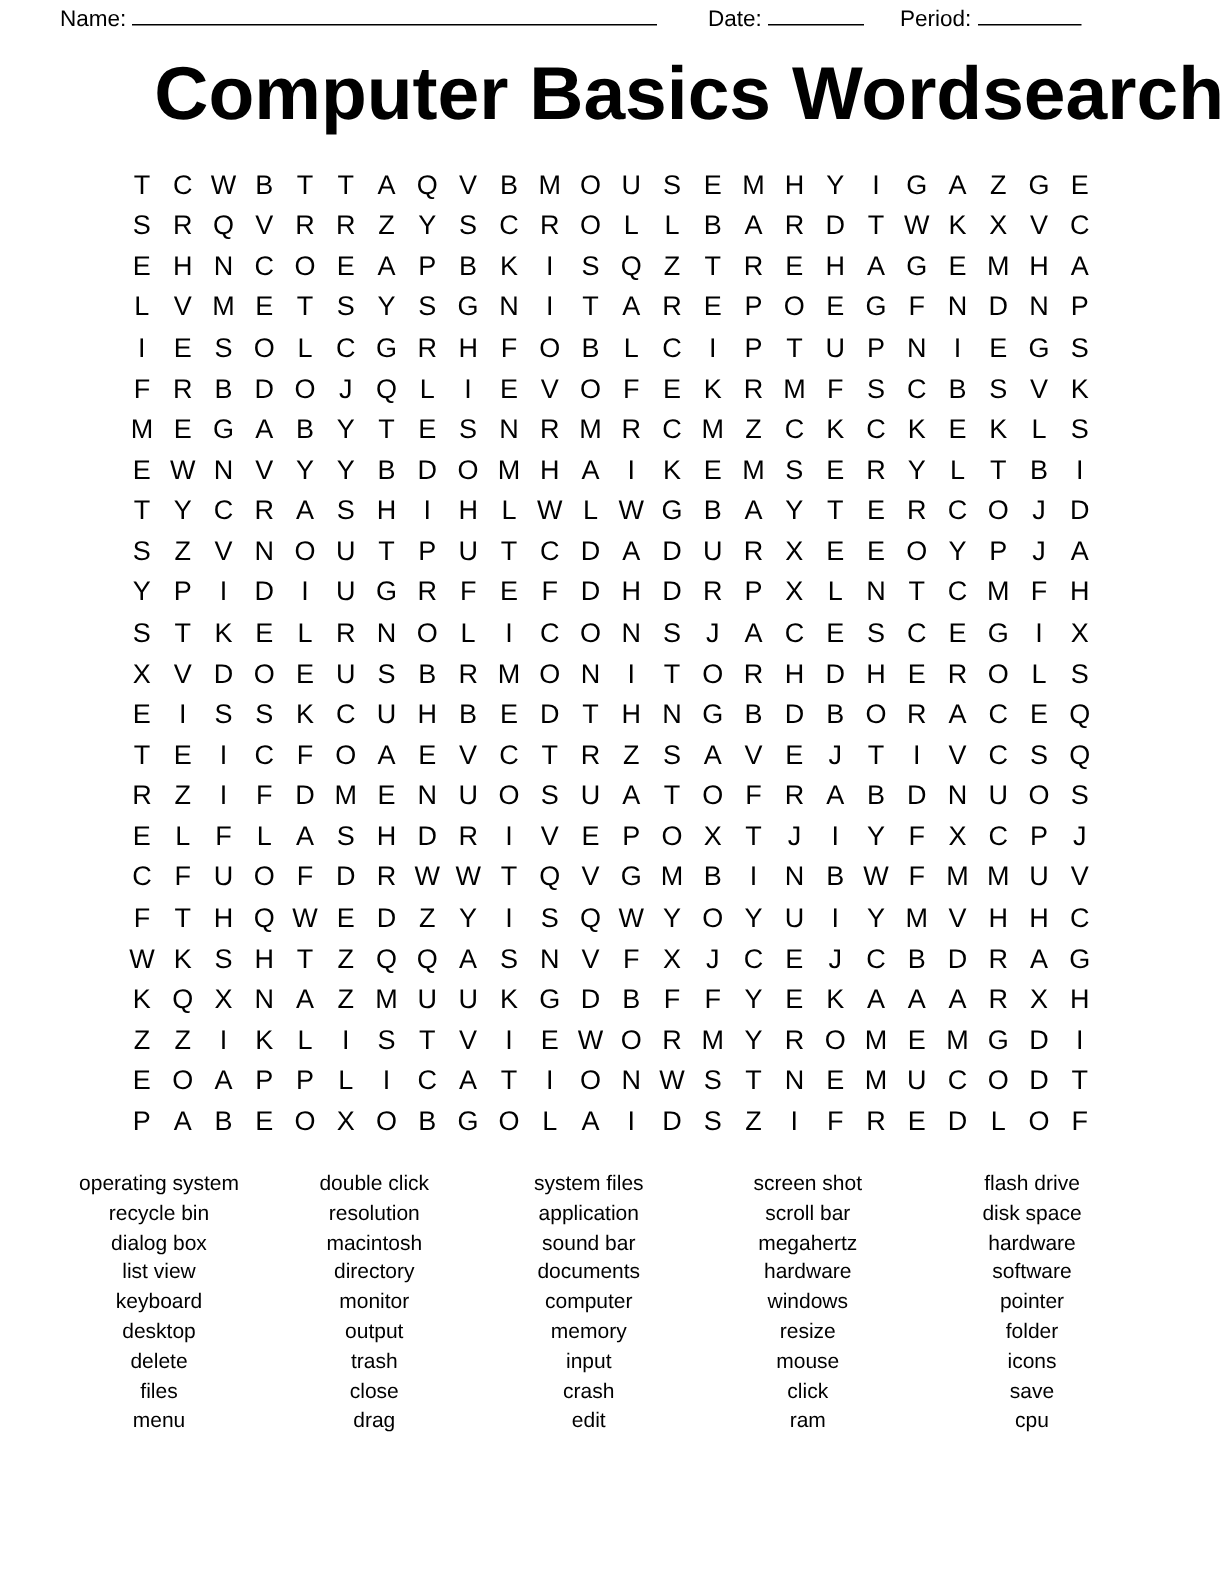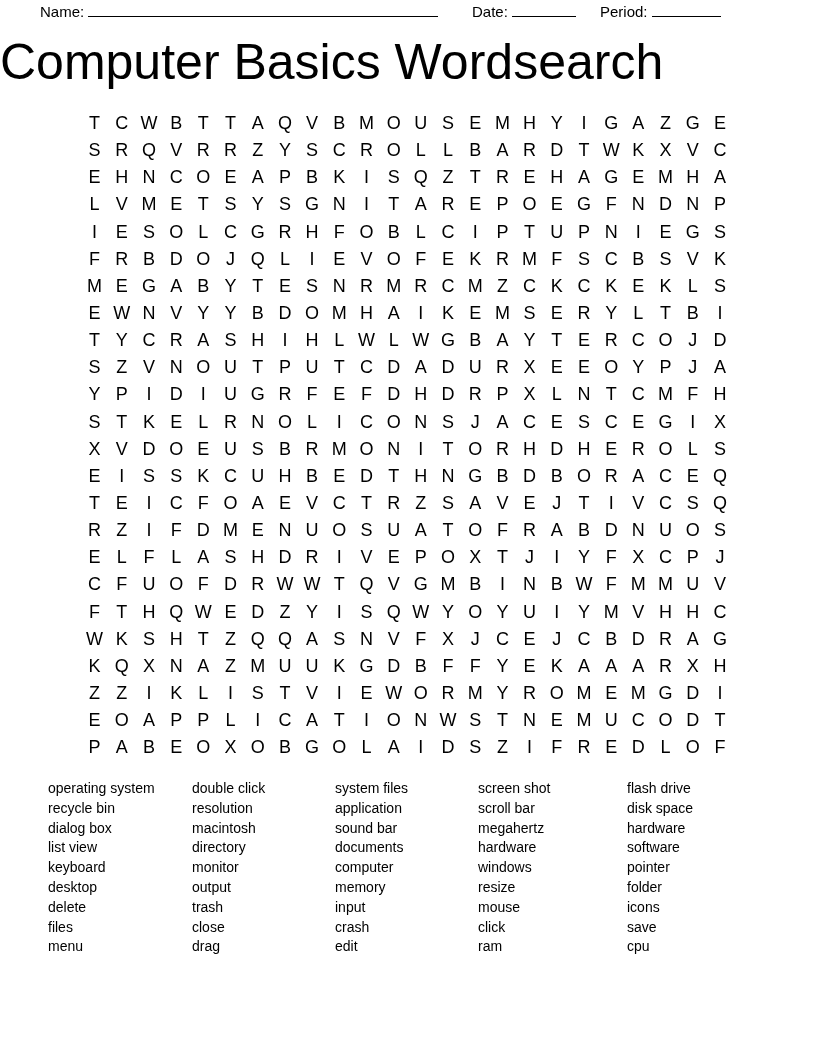--- a/index.html
+++ b/index.html
@@ -36,23 +36,23 @@
   .hdr-name .blank-line   { width: 350px; }
   .hdr-date .blank-line   { width: 64px; }
   .hdr-period .blank-line { width: 69px; }
 
   
   .title {
     position: absolute;
     top: 33px;
     left: 0;
     width: 816px;
-    text-align: left;
+    text-align: right;
     font-size: 50px;
-    font-weight: 400;
+    font-weight: 700;
     letter-spacing: 0px;
     line-height: 58px;
   }
 
   
   .grid {
     position: absolute;
     left: 81px;
     top: 110px;
     display: grid;
@@ -64,23 +64,24 @@
     align-items: center;
     justify-content: center;
     font-size: 18px;
     font-weight: 400;
     color: #000000;
   }
 
   
   .wordbank {
     position: absolute;
-    left: 48px;
+    left: 34px;
     top: 779px;
     display: flex;
+    text-align: center;
   }
   .wb-col { font-size: 14px; line-height: 19.8px; }
   .wb-col:nth-child(1) { width: 144px; }
   .wb-col:nth-child(2) { width: 143px; }
   .wb-col:nth-child(3) { width: 143px; }
   .wb-col:nth-child(4) { width: 149px; }
   .wb-col:nth-child(5) { width: 150px; }
   .wb-word { white-space: nowrap; }
 </style>
 </head>

